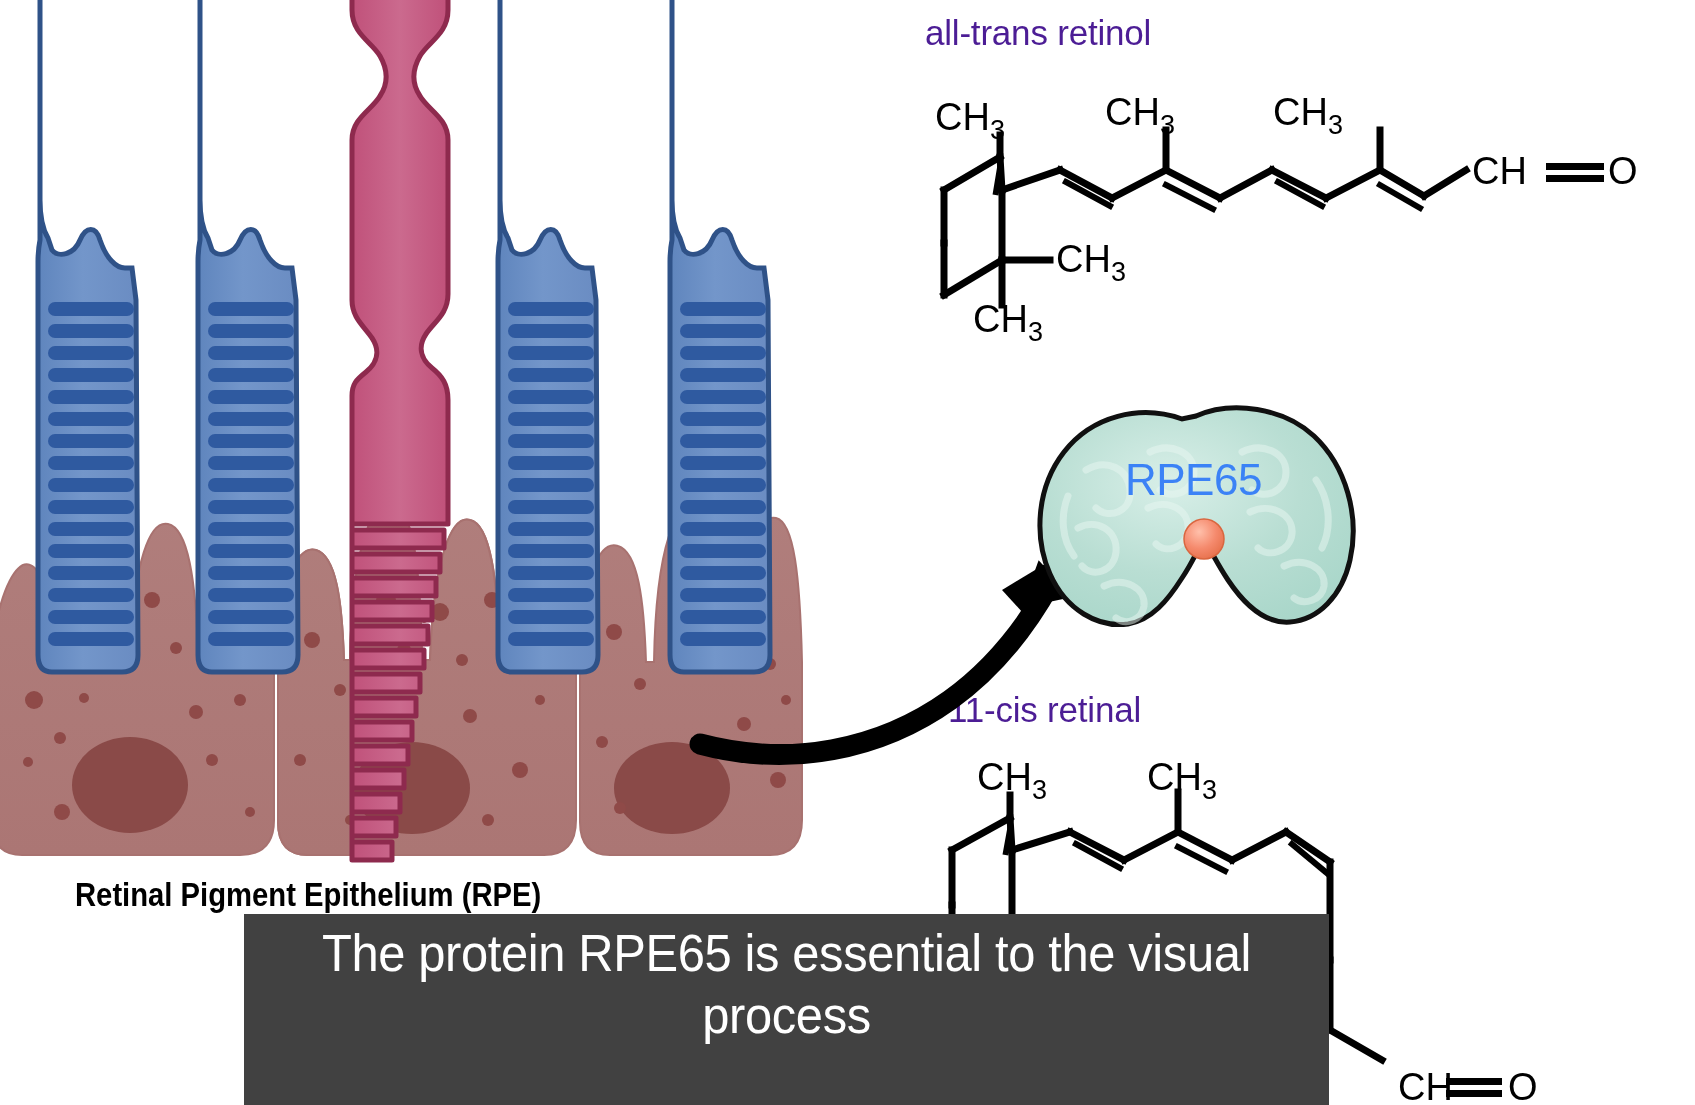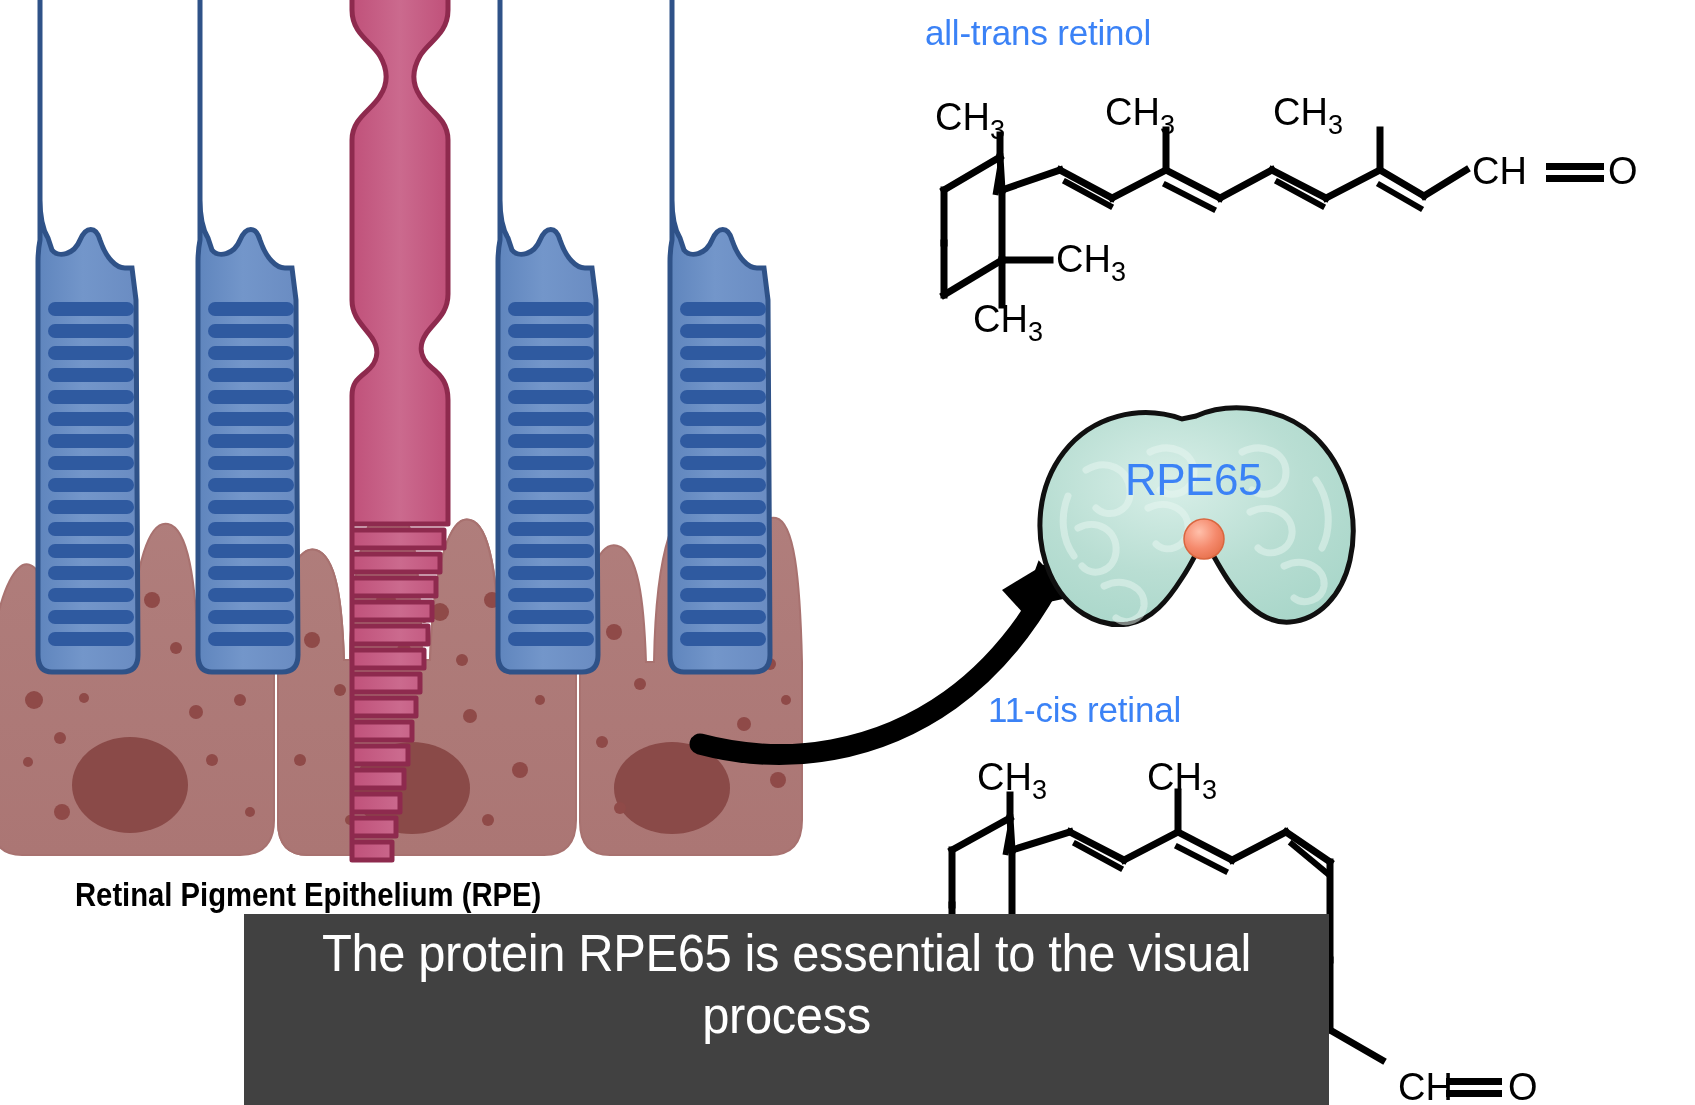--- a/index.html
+++ b/index.html
@@ -29,26 +29,26 @@
     left: 0; top: 0;
     width: 1695px;
     height: 1105px;
   }
 
   
   .mol-title {
     position: absolute;
     font-family: "Liberation Sans", sans-serif;
     font-size: 35px;
-    color: #3b82f6;
+    color: #4c1d95;
     white-space: nowrap;
     letter-spacing: -0.2px;
   }
   #all-trans-title { left: 925px; top: 13px; }
-  #cis-title       { left: 988px; top: 690px; text-align: center; }
+  #cis-title       { left: 948px; top: 690px; text-align: center; }
 
   #rpe-layer-label {
     position: absolute;
     left: 75px;
     top: 875px;
     font-family: "Liberation Sans", sans-serif;
     font-weight: bold;
     font-size: 34px;
     color: #000000;
     white-space: nowrap;

